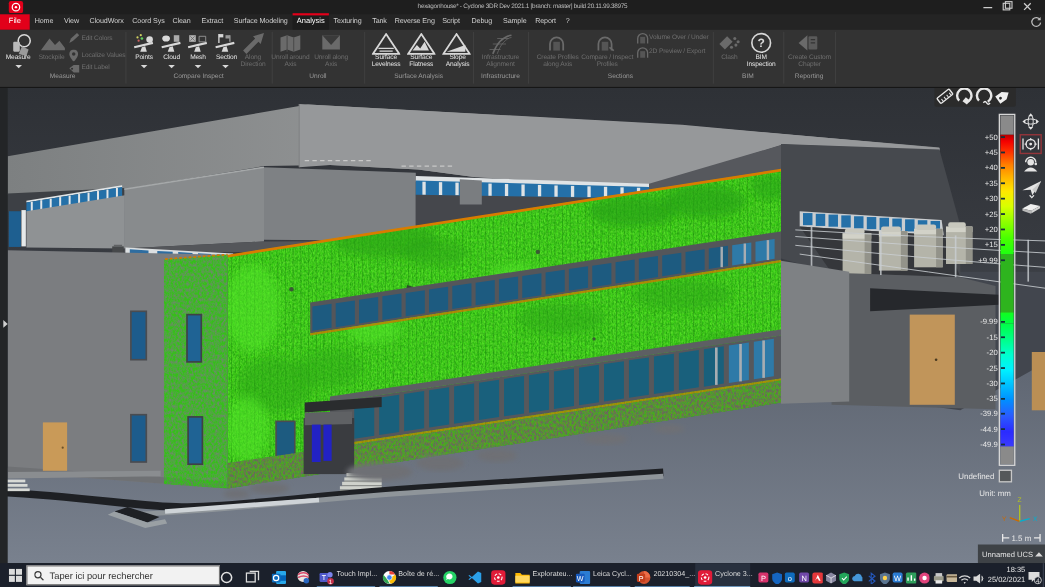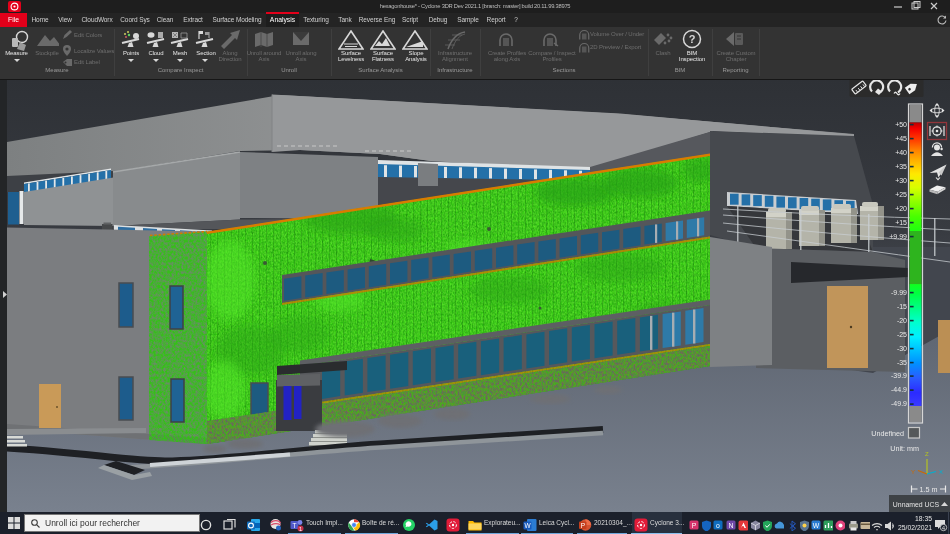--- a/index.html
+++ b/index.html
@@ -639,21 +639,21 @@
     <rect x="0" y="0" width="5.5" height="5.5" fill="#dcdcdc"></rect>
     <rect x="6.5" y="0" width="5.5" height="5.5" fill="#dcdcdc"></rect>
     <rect x="0" y="6.5" width="5.5" height="5.5" fill="#dcdcdc"></rect>
     <rect x="6.5" y="6.5" width="5.5" height="5.5" fill="#dcdcdc"></rect>
   </svg>
 <div class="a" style="left:24px;top:514px;width:176px;height:18px;background:#f2f2f2;border:1px solid #777"></div>
 <svg class="a" style="left:31px;top:519px" width="9" height="9" viewBox="0 0 9 9">
     <circle cx="3.5" cy="3.5" r="2.8" fill="none" stroke="#3a3a3a" stroke-width="1.1"></circle>
     <path d="M5.8 5.8L8.5 8.5" stroke="#3a3a3a" stroke-width="1.1"></path>
   </svg>
-<div class="a" style="left:45px;top:514px;height:18px;line-height:18px;font-size:8.5px;color:#333">Unroll ici pour rechercher</div>
+<div class="a" style="left:45px;top:514px;height:18px;line-height:18px;font-size:8.5px;color:#333">Taper ici pour rechercher</div>
 <svg class="a" style="left:199px;top:518px" width="14" height="14" viewBox="0 0 14 14">
     <circle cx="7" cy="7" r="4.6" fill="none" stroke="#e0e0e0" stroke-width="1.4"></circle>
   </svg>
 <svg class="a" style="left:223px;top:518px" width="14" height="14" viewBox="0 0 14 14">
     <rect x="1" y="3" width="8" height="8" fill="none" stroke="#dcdcdc" stroke-width="1.2"></rect>
     <path d="M4 1.5h8v8" fill="none" stroke="#dcdcdc" stroke-width="1.2"></path>
   </svg>
 <svg class="a" style="left:247px;top:518px" width="14" height="14" viewBox="0 0 14 14">
     <rect x="4" y="1" width="9" height="12" rx="1" fill="#28a8ea"></rect>
     <rect x="4" y="5" width="9" height="5" fill="#0364b8"></rect>

